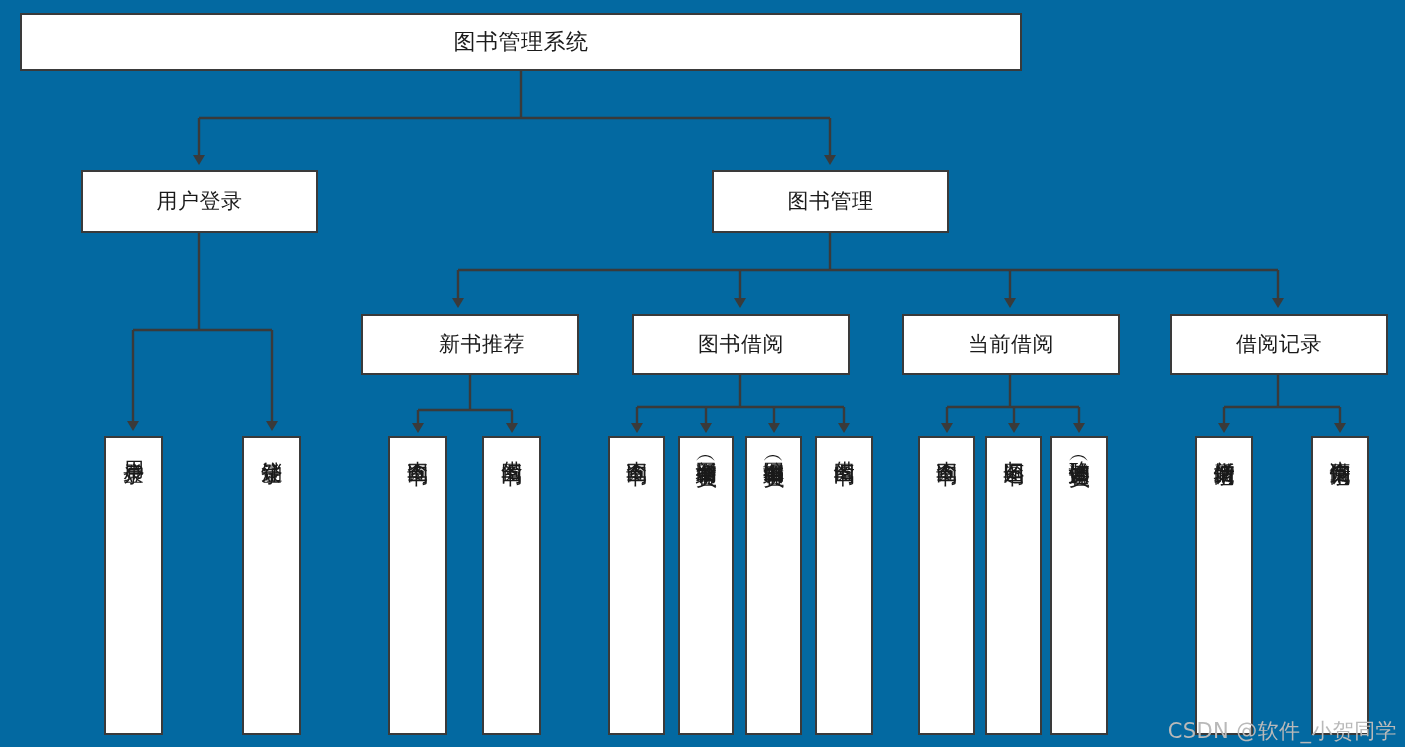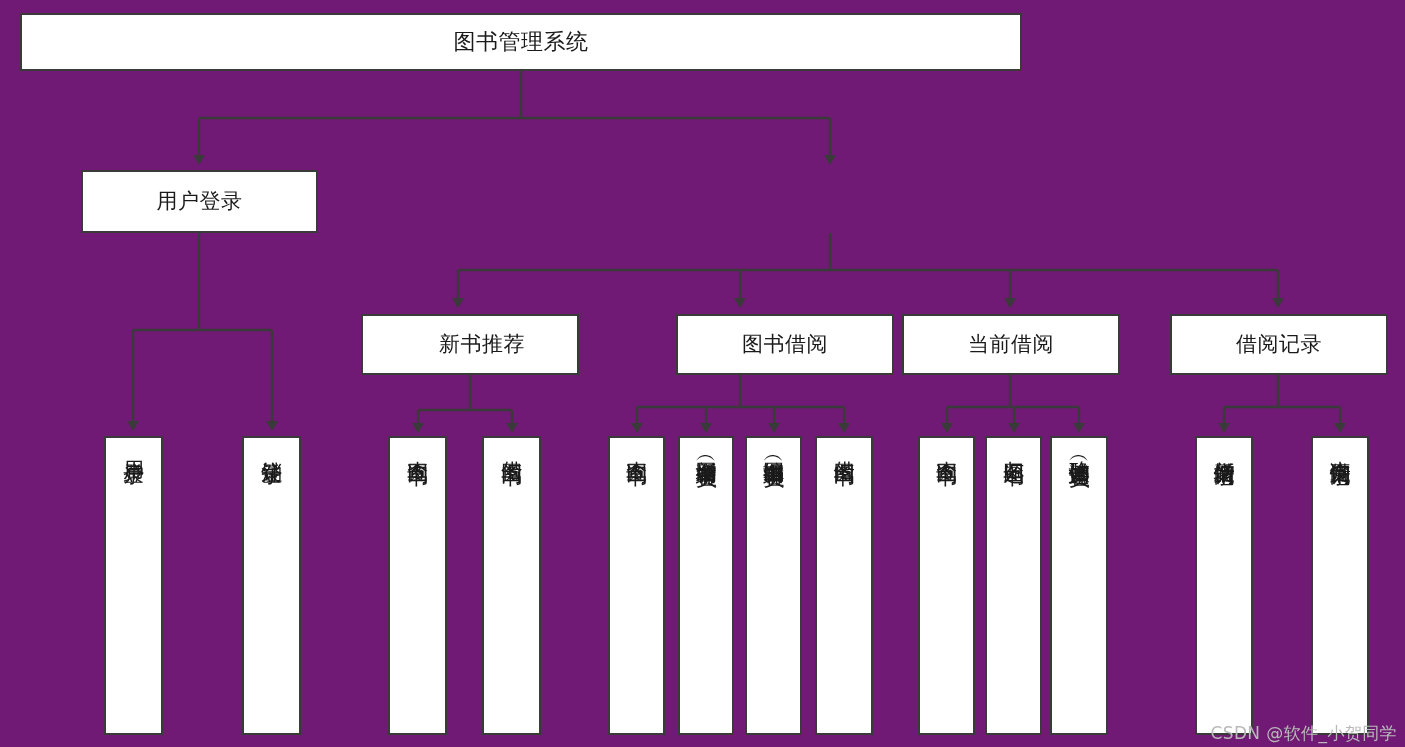--- a/index.html
+++ b/index.html
@@ -7,21 +7,21 @@
     padding: 0;
     background: #ffffff;
   }
   body {
     font-family: "DejaVu Sans", "Liberation Sans", sans-serif;
   }
   #canvas {
     position: relative;
     width: 1405px;
     height: 747px;
-    background: #701a75;
+    background: #0369a1;
     overflow: hidden;
   }
   svg.wires {
     position: absolute;
     left: 0;
     top: 0;
     width: 1405px;
     height: 747px;
     pointer-events: none;
   }
@@ -63,21 +63,21 @@
     letter-spacing: 1.5px;
     white-space: nowrap;
   }
   .node.v.tall .lbl {
     letter-spacing: 1px;
   }
   .watermark {
     position: absolute;
     right: 8px;
     bottom: 2px;
-    font-size: 17px;
+    font-size: 21px;
     color: #b9b9b9;
     white-space: nowrap;
     letter-spacing: 0.4px;
   }
 </style>
 </head>
 <body>
 
 <div id="canvas">
 
@@ -131,25 +131,28 @@
     </g>
   </svg>
 
   <div class="node h root" style="left:20px; top:13px; width:1002px; height:58px;">
     <span class="lbl">图书管理系统</span>
   </div>
 
   <div class="node h" style="left:81px; top:170px; width:237px; height:63px;">
     <span class="lbl">用户登录</span>
   </div>
+  <div class="node h" style="left:712px; top:170px; width:237px; height:63px;">
+    <span class="lbl">图书管理</span>
+  </div>
 
   <div class="node h" style="left:361px; top:314px; width:218px; height:61px;padding-left:24px;">
     <span class="lbl">新书推荐</span>
   </div>
-  <div class="node h" style="left:632px; top:314px; width:218px; height:61px;margin-left:44px;">
+  <div class="node h" style="left:632px; top:314px; width:218px; height:61px;">
     <span class="lbl">图书借阅</span>
   </div>
   <div class="node h" style="left:1170px; top:314px; width:218px; height:61px;">
     <span class="lbl">借阅记录</span>
   </div>
   <div class="node h" style="left:902px; top:314px; width:218px; height:61px;">
     <span class="lbl">当前借阅</span>
   </div>
 
   <div class="node v" style="left:104px; top:436px; width:59px; height:299px;">

